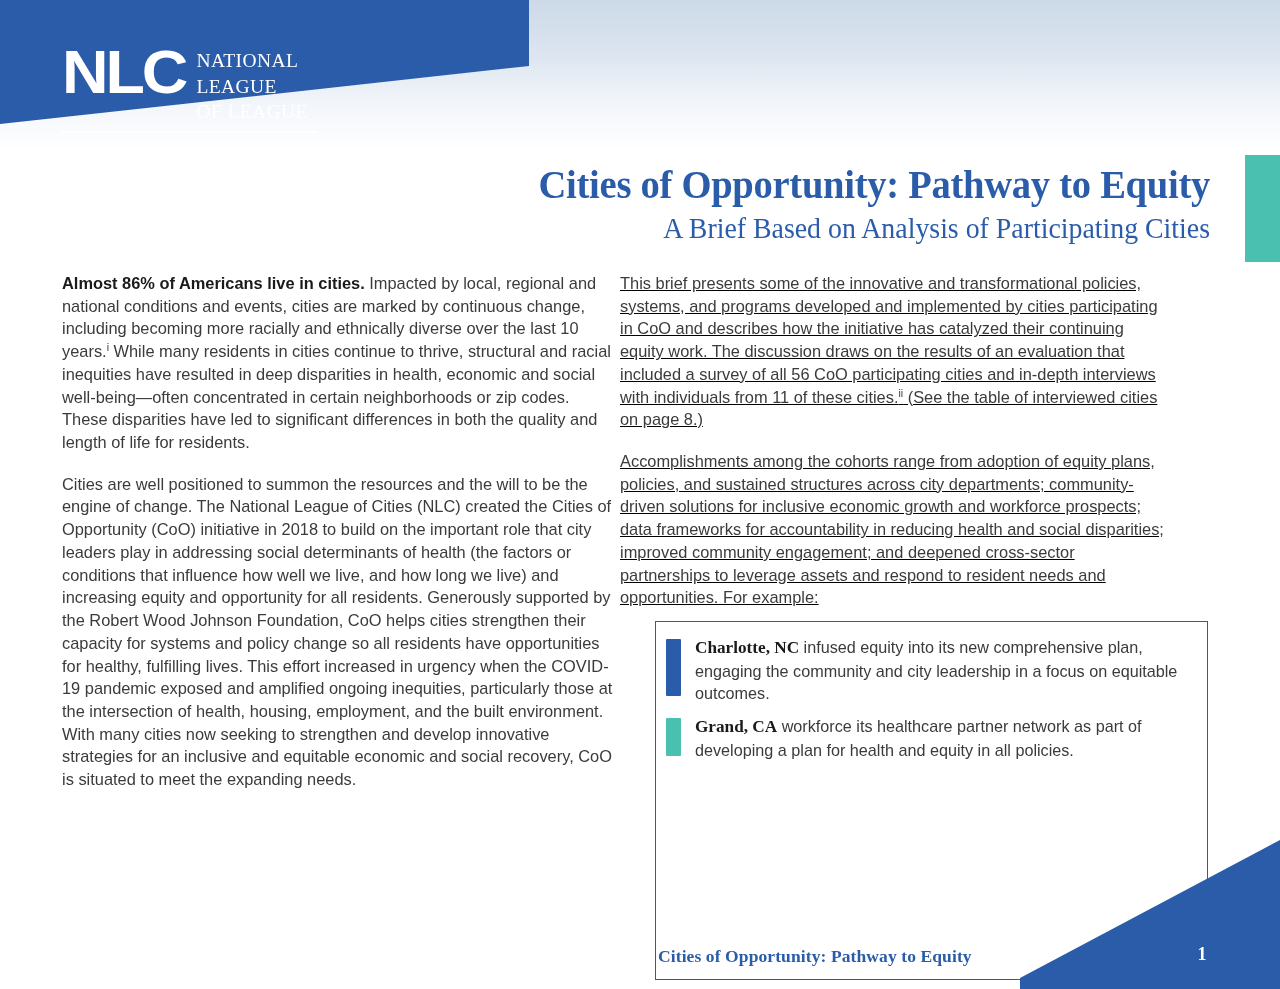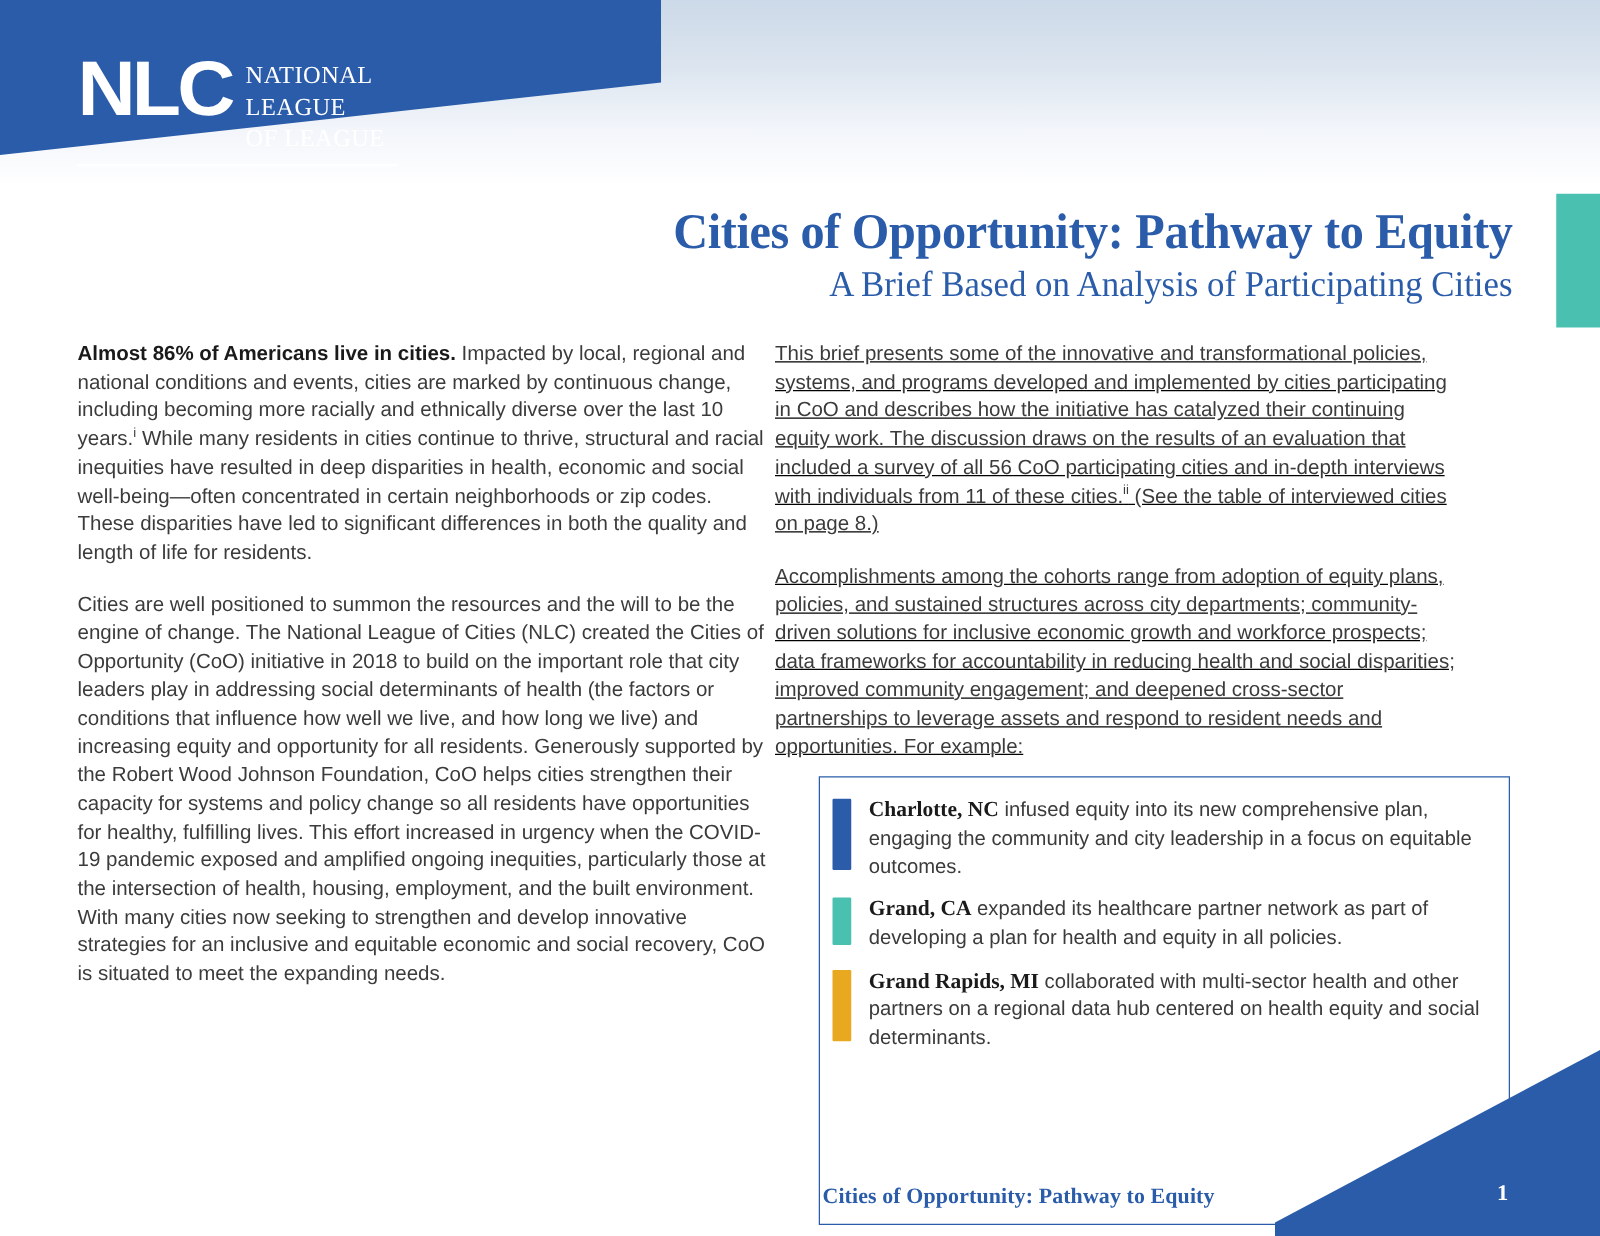--- a/index.html
+++ b/index.html
@@ -298,28 +298,24 @@
   <div class="callout">
     <div class="callout-inner">
 
       <div class="callout-item">
         <div class="swatch h3" style="background:#2a5caa"></div>
         <div class="callout-text"><span class="city-name">Charlotte, NC</span><span> infused equity into its new comprehensive plan, engaging the community and city leadership in a focus on equitable outcomes.</span></div>
       </div>
 
       <div class="callout-item">
         <div class="swatch h2" style="background:#4ac1b0"></div>
-        <div class="callout-text"><span class="city-name">Grand, CA</span><span> expanded its healthcare partner network as part of developing a plan for health and equity in all policies.</span></div>
+        <div class="callout-text"><span class="city-name">Grand, CA</span><span> workforce its healthcare partner network as part of developing a plan for health and equity in all policies.</span></div>
       </div>
 
 
-      <div class="callout-item">
-        <div class="swatch h3" style="background:#e8a81f"></div>
-        <div class="callout-text"><span class="city-name">Grand Rapids, MI</span><span> collaborated with multi-sector health and other partners on a regional data hub centered on health equity and social determinants.</span></div>
-      </div>
 
     </div>
   </div>
 
   <div class="corner-wedge"></div>
 
   <div class="footer-title">Cities of Opportunity: Pathway to Equity</div>
   <div class="page-number">1</div>
 
 </div>

